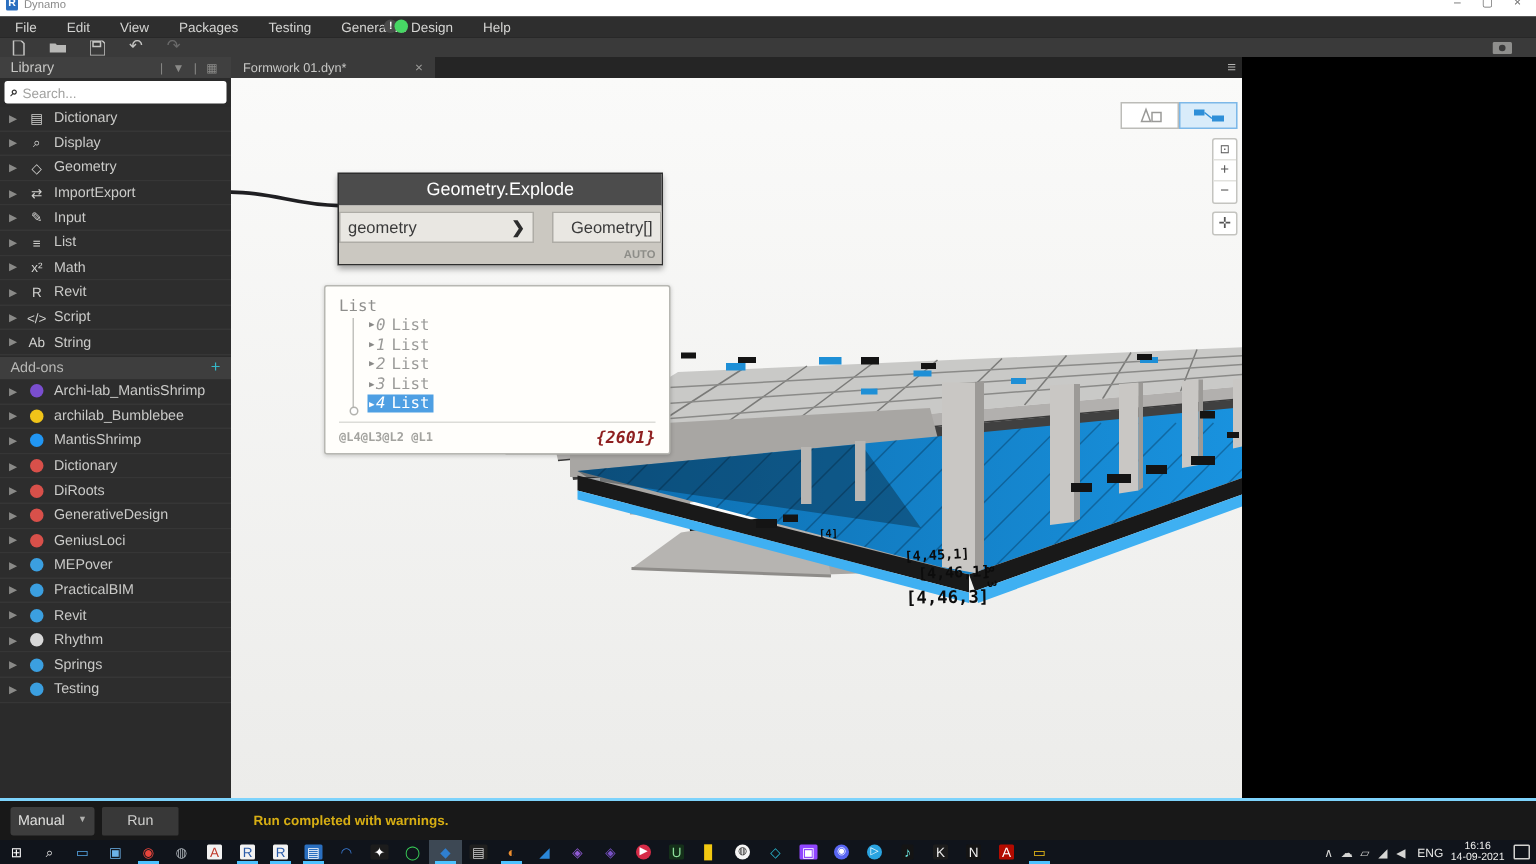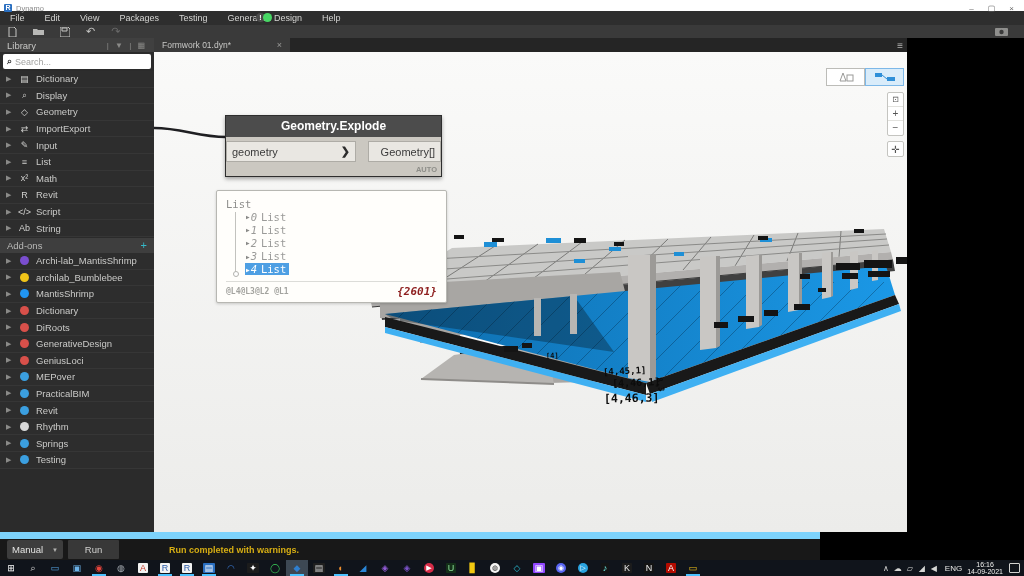--- a/index.html
+++ b/index.html
@@ -1,21 +1,21 @@
 <!DOCTYPE html>
 <html><head>
 <meta charset="utf-8">
 <style>
   * { margin:0; padding:0; box-sizing:border-box; }
   html,body { width:1024px; height:576px; overflow:hidden; background:#000;
               font-family:"Liberation Sans", sans-serif; }
   #app { position:relative; width:1024px; height:576px; }
 
   
-  .titlebar { height:11px; background:#fff; display:flex; align-items:flex-start; padding:4px 4px; }
+  .titlebar { height:11px; background:#fff; display:flex; align-items:flex-end; padding:4px 4px; }
   .appicon { width:8px; height:8px; background:#2a6fc0; color:#fff; font-size:7px; font-weight:bold;
              line-height:8px; text-align:center; border-radius:1px; }
   .apptitle { font-size:7.5px; color:#8a8a8a; margin-left:4px; flex:1; }
   .winctl { display:flex; gap:14px; padding-right:6px; }
   .winctl span { font-size:8px; color:#666; line-height:10px; }
 
   
   .menubar { height:14px; background:#2e2e2e; display:flex; align-items:center; }
   .menubar .mi { font-size:9px; color:#d4d4d2; padding:0 10px; }
   .alerts { display:flex; align-items:center; margin-left:6px; }
@@ -24,21 +24,21 @@
   .alert-ok { width:9px; height:9px; border-radius:50%; background:#47d764; margin-left:-2px; }
 
   
   .toolbar { height:13px; background:#3a3a3a; display:flex; align-items:center; padding:0 8px; gap:16px; }
   .toolbar svg { display:block; }
   .tb-undo { color:#c6c6c4; font-size:11px; line-height:11px; }
   .tb-redo { color:#6a6a6a; font-size:11px; line-height:11px; }
   .tb-spacer { flex:1; }
 
   
-  .main { position:absolute; top:38px; left:0; width:907px; height:494px; display:flex; }
+  .main { position:absolute; top:38px; left:0; width:828px; height:494px; display:flex; }
 
   
   .library { width:154px; background:#2b2b2b; display:flex; flex-direction:column; }
   .lib-head { height:14px; background:#404040; display:flex; align-items:center; padding:0 7px; }
   .lib-head .t { font-size:9.5px; color:#c6c6c4; flex:1; }
   .lib-head .f { font-size:8px; color:#8a8a88; letter-spacing:2px; }
   .lib-search { height:19px; padding:2px 3px; background:#2b2b2b; }
   .lib-search .box { background:#fff; height:15px; border-radius:2px; display:flex; align-items:center; padding:0 4px; }
   .lib-search .mag { font-size:9px; color:#333; font-weight:bold; }
   .lib-search input { border:0; outline:0; flex:1; font-size:9px; color:#444; margin-left:3px;
@@ -66,21 +66,21 @@
 
   .canvas { position:relative; height:480px; background:linear-gradient(#fafaf9,#ececea); overflow:hidden; }
   .scene { position:absolute; left:0; top:0; }
 
   .label3d { position:absolute; font-family:"DejaVu Sans Mono",monospace; font-weight:bold;
              color:#0c0c0c; white-space:nowrap; }
 
   
   .node { position:absolute; left:71px; top:63px; width:217px; border:1px solid #2e2e2e;
           box-shadow:0 2px 4px rgba(0,0,0,.35); }
-  .node-head { height:21px; background:#4c4c4c; color:#fff; font-weight:bold; font-size:12px;
+  .node-head { height:21px; background:#4c4c4c; color:#fff; font-weight:normal; font-size:12px;
                text-align:center; line-height:21px; }
   .node-body { background:#cbc8c1; padding:4px 0 0 0; display:flex; justify-content:space-between; }
   .port-in { background:#e9e7e2; border:1px solid #aeaca6; width:130px; height:21px;
              display:flex; align-items:center; padding:0 5px; }
   .port-in .pn { font-size:11px; color:#3a3a3a; flex:1; }
   .port-in .pc { font-size:11px; color:#2c2c2c; font-weight:bold; }
   .port-out { background:#e9e7e2; border:1px solid #aeaca6; width:73px; height:21px;
               font-size:11px; color:#3a3a3a; display:flex; align-items:center; justify-content:flex-end; padding:0 5px; }
   .node-foot { background:#cbc8c1; height:14px; text-align:right; font-size:7.5px; font-weight:bold;
                color:#8d8d88; padding:3px 4px 0 0; }
@@ -113,22 +113,22 @@
   .vt-btn.active { background:#d9ecfa; border-color:#7db8e8; }
   .zoomctrl { position:absolute; right:3px; top:40px; width:17px; }
   .zc-box { background:#fff; border:1px solid #c4c4c0; border-radius:2px; }
   .zc-btn { height:14px; text-align:center; font-size:10px; color:#555; line-height:13px; border-bottom:1px solid #e2e2de; }
   .zc-btn:last-child { border-bottom:0; }
   .zc-fit { font-size:8px; }
   .zc-pan { margin-top:5px; background:#fff; border:1px solid #c4c4c0; border-radius:2px;
             height:16px; text-align:center; font-size:10px; color:#555; line-height:15px; }
 
   
-  .runbar { position:absolute; top:532px; left:0; width:820px; height:28px; background:#181818;
-            border-top:7px solid #7dd3fc; display:flex; align-items:center; }
+  .runbar { position:absolute; top:532px; left:0; width:1024px; height:28px; background:#181818;
+            border-top:2px solid #7dd3fc; display:flex; align-items:center; }
   .mode-dd { margin-left:7px; width:56px; height:19px; background:#3d3d3d; border-radius:2px;
              display:flex; align-items:center; padding:0 5px; }
   .mode-dd .t { flex:1; font-size:9.5px; color:#e2e2e0; }
   .mode-dd .c { font-size:6px; color:#b0b0ae; }
   .run-btn { margin-left:5px; width:51px; height:19px; background:#383838; border-radius:1px;
              font-size:9.5px; color:#cfcfcd; text-align:center; line-height:19px; }
   .run-status { margin-left:50px; font-size:9px; font-weight:bold; }
 
   
   .taskbar { position:absolute; top:560px; left:0; width:1024px; height:16px; background:#10141b;

